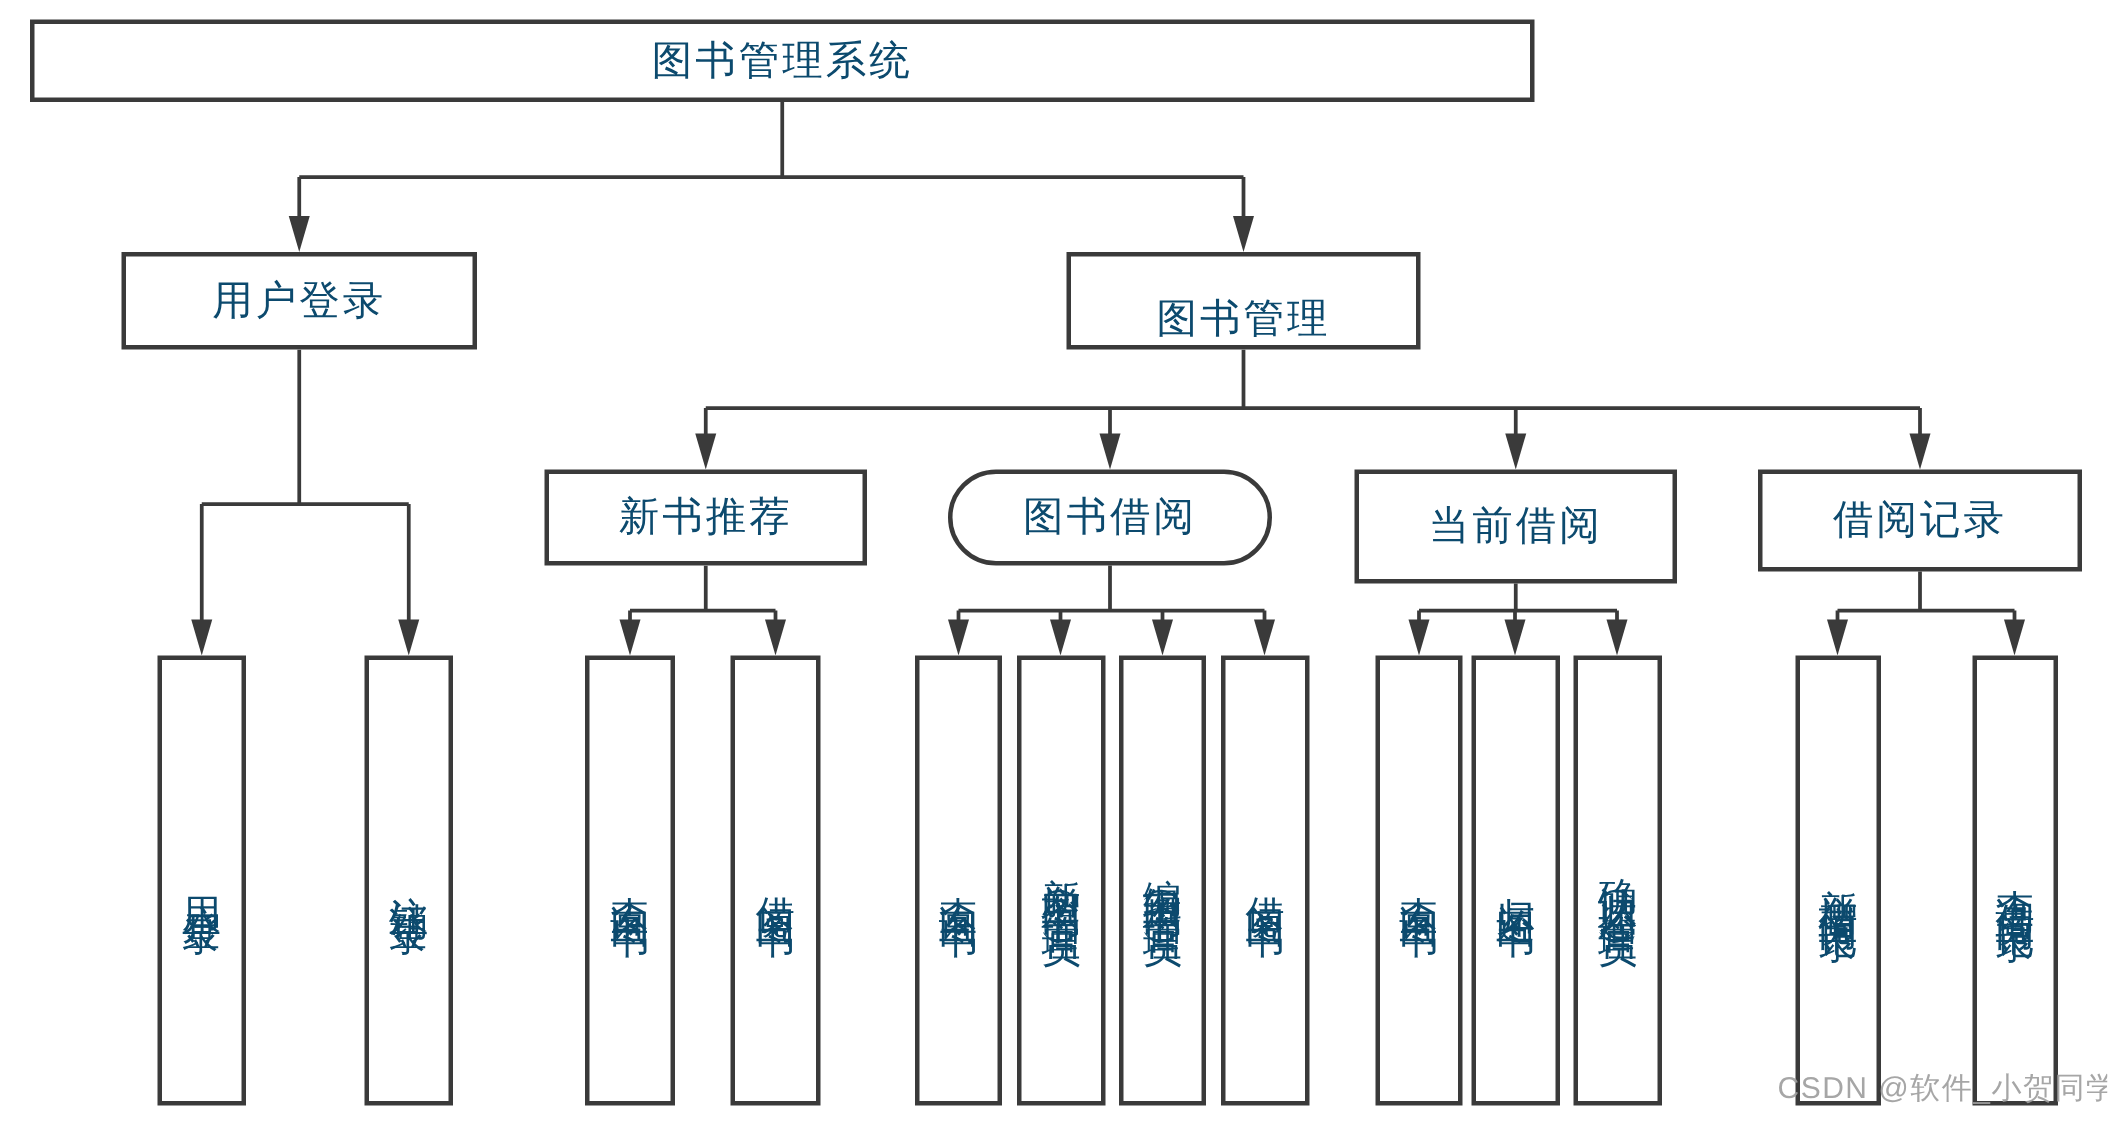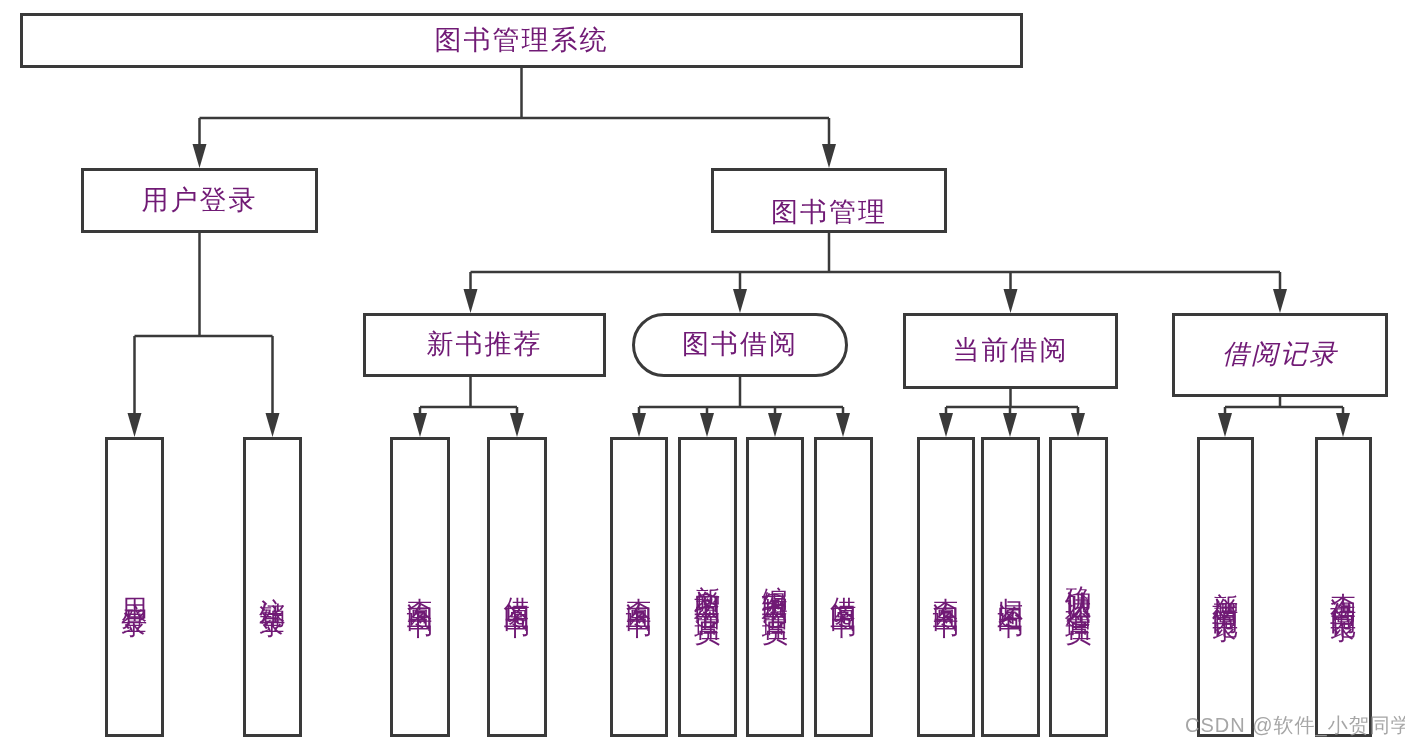--- a/index.html
+++ b/index.html
@@ -3,21 +3,21 @@
 <meta charset="utf-8">
 <style>
   html,body { margin:0; padding:0; background:#ffffff; }
   .stage {
     position:relative; width:1405px; height:747px; background:#ffffff;
     font-family:"Liberation Sans", sans-serif; overflow:hidden;
   }
   .wires { position:absolute; left:0; top:0; width:1405px; height:747px; z-index:1; }
   .node {
     position:absolute; box-sizing:border-box; z-index:2;
-    border:3px solid #3a3a3a; background:#ffffff; color:#701a75;
+    border:3px solid #3a3a3a; background:#ffffff; color:#0c4a6e;
     display:flex; align-items:center; justify-content:center;
     text-align:center; line-height:1.25;
   }
   .h { font-size:27px; letter-spacing:2px; white-space:nowrap; }
   .v {
     writing-mode:vertical-rl; text-orientation:mixed;
     font-size:26px; letter-spacing:5px; white-space:nowrap;
   }
   .watermark {
     position:absolute; z-index:5; left:1185px; top:712px;
@@ -67,30 +67,30 @@
     <span>图书管理系统</span>
   </div>
 
   <div class="node h" style="left:81px; top:168px; width:237px; height:65px;">
     <span>用户登录</span>
   </div>
   <div class="node h" style="left:711px; top:168px; width:236px; height:65px;align-items:flex-end;">
     <span>图书管理</span>
   </div>
 
-  <div class="node h" style="left:363px; top:313px; width:243px; height:64px;">
+  <div class="node h" style="left:363px; top:313px; width:215px; height:64px;">
     <span>新书推荐</span>
   </div>
   <div class="node h" style="left:632px; top:313px; width:216px; height:64px;border-radius:32px;">
     <span>图书借阅</span>
   </div>
   <div class="node h" style="left:903px; top:313px; width:215px; height:76px;">
     <span>当前借阅</span>
   </div>
-  <div class="node h" style="left:1172px; top:313px; width:216px; height:84px;font-style:italic;">
+  <div class="node h" style="left:1172px; top:313px; width:216px; height:68px;">
     <span>借阅记录</span>
   </div>
 
   <div class="node v" style="left:105px; top:437px; width:59px; height:300px;">
     <span>用户登录</span>
   </div>
   <div class="node v" style="left:243px; top:437px; width:59px; height:300px;">
     <span>注销登录</span>
   </div>
 

